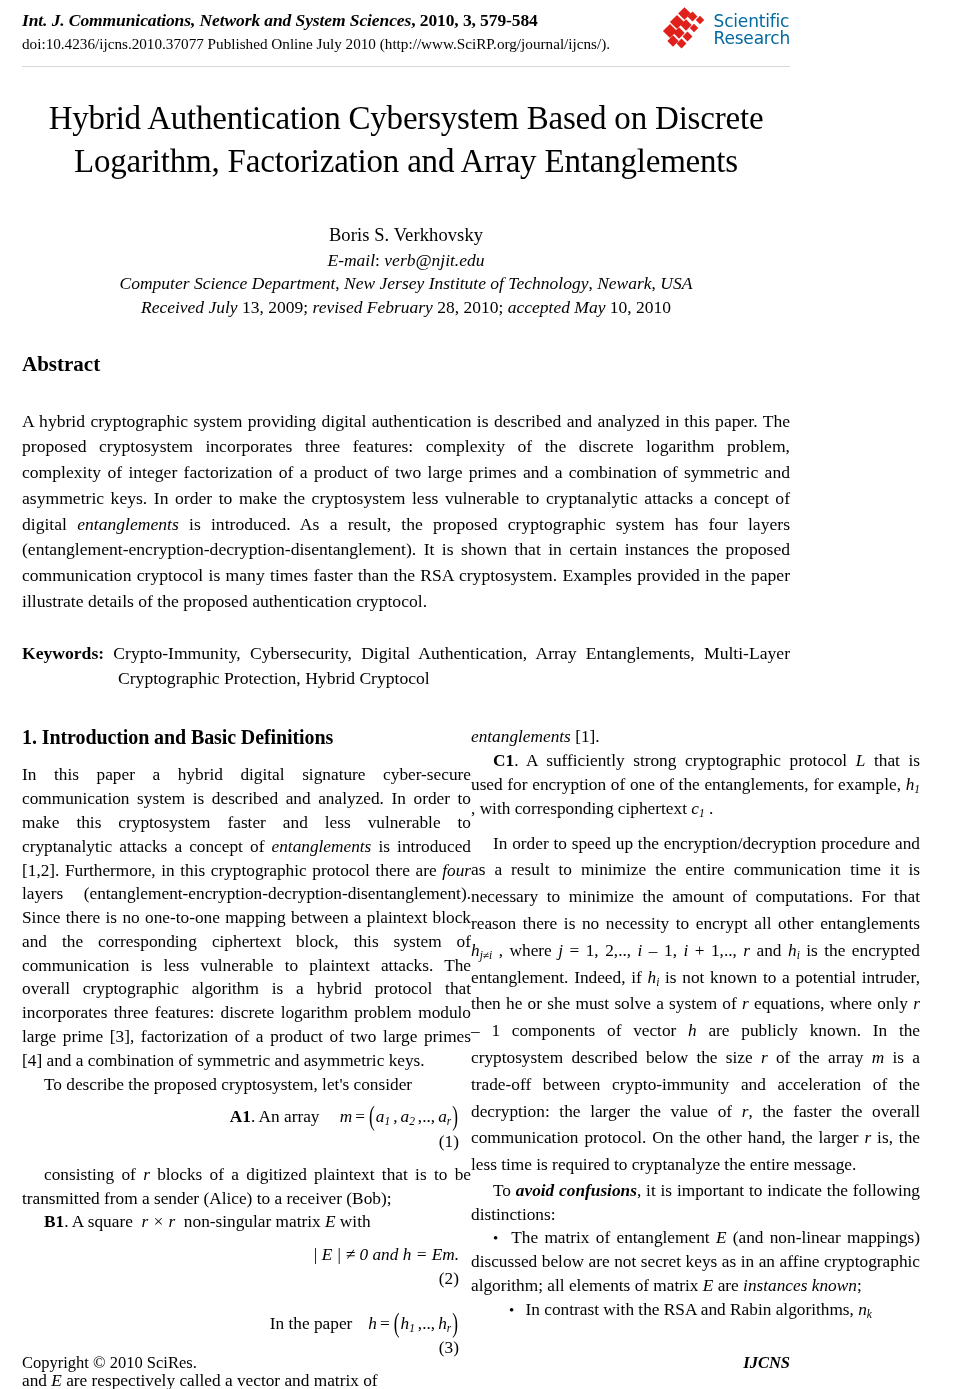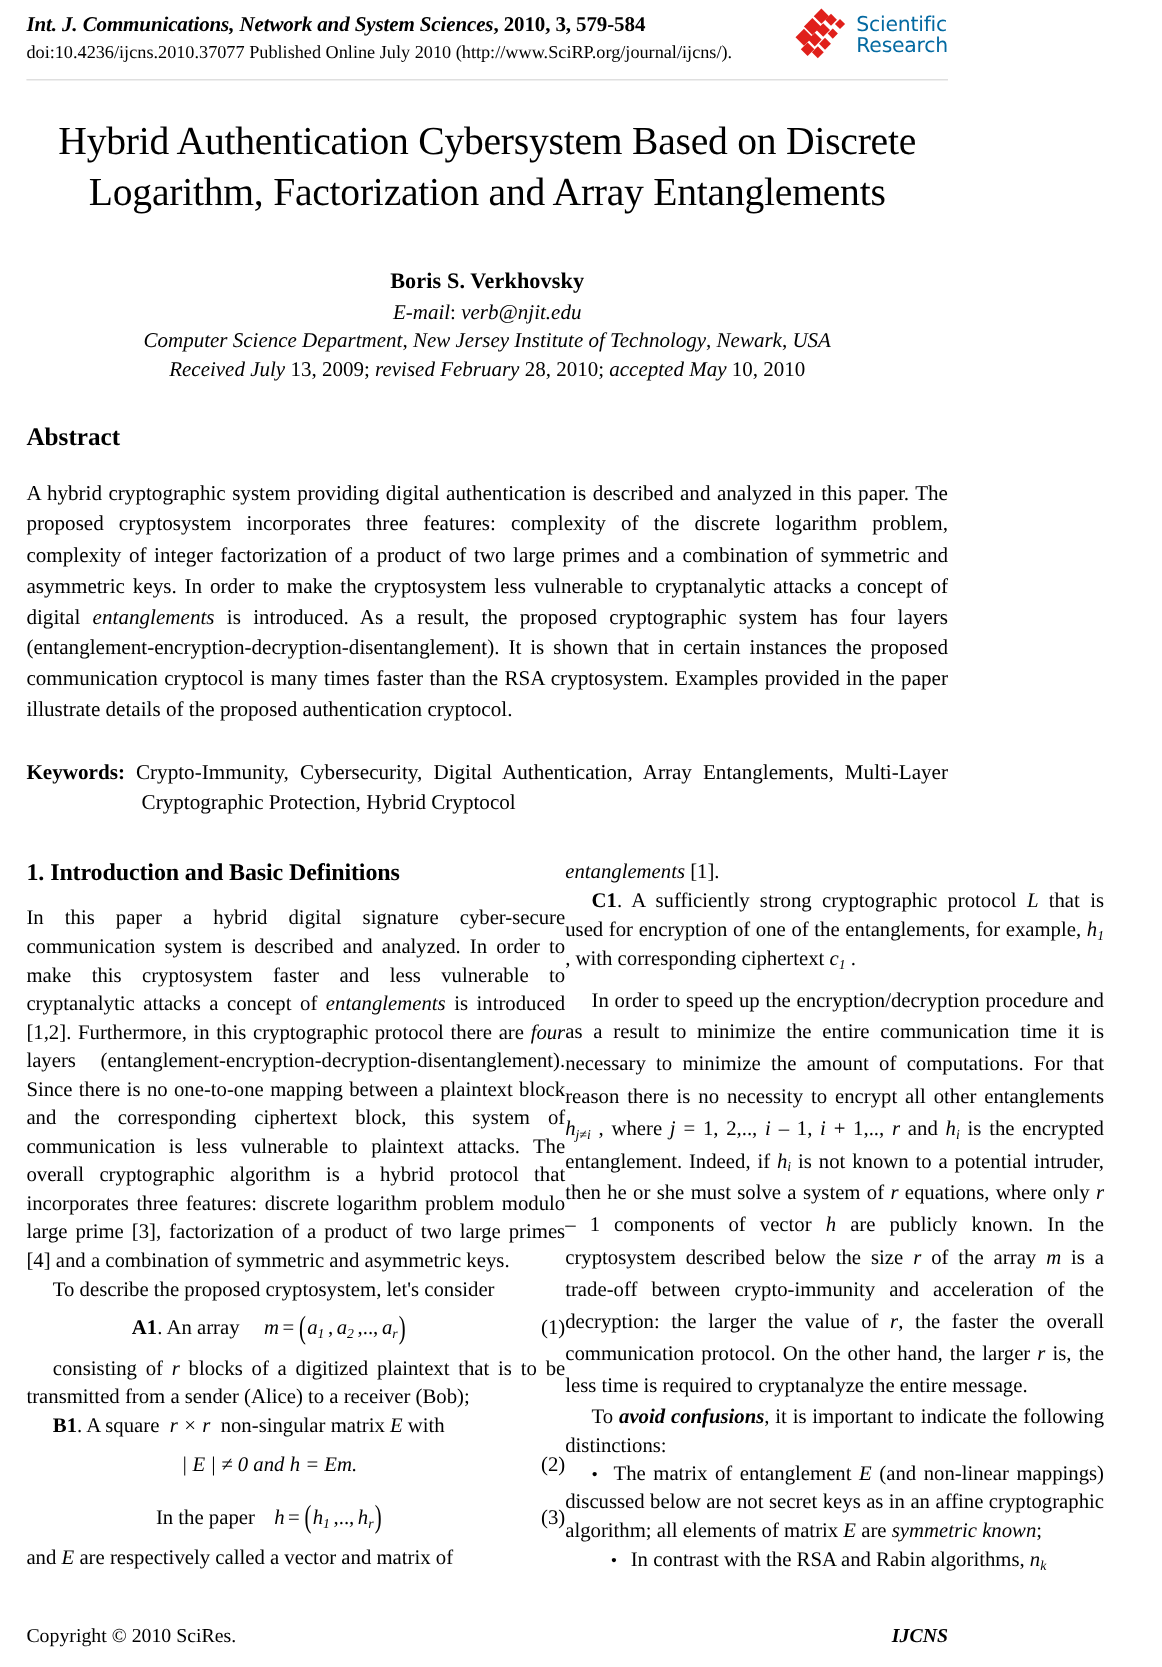--- a/index.html
+++ b/index.html
@@ -92,21 +92,21 @@
   .title {
     text-align: center;
     font-weight: normal;
     font-size: 33px;
     line-height: 1.30;
     margin: 30px 26px 0 26px;
     letter-spacing: -0.2px;
   }
   .authors {
     text-align: center;
-    font-weight: bold;
+    font-weight: normal;
     font-size: 18.5px;
     margin-top: 42px;
     letter-spacing: 0.1px;
   }
   .affil {
     text-align: center;
     font-style: italic;
     font-size: 17.5px;
     line-height: 1.35;
     margin-top: 3px;
@@ -118,21 +118,21 @@
   
   .abstract-head {
     font-weight: bold;
     font-size: 21px;
     margin-top: 32px;
   }
   .abstract-body {
     font-size: 17.6px;
     line-height: 1.465;
     text-align: justify;
-    margin-top: 22px;
+    margin-top: 32px;
   }
   .abstract-body em { font-style: italic; }
 
   .keywords {
     font-size: 17.6px;
     line-height: 1.44;
     text-align: justify;
     margin-top: 26px;
     padding-left: 96px;
     text-indent: -96px;
@@ -183,22 +183,23 @@
   .bullet .dot {
     font-size: 15px;
     padding-right: 7px;
   }
 
   
   .eq {
     display: flex;
     align-items: flex-end;
     font-size: 17.3px;
-    margin: 9px 0 9px 0;
+    margin: 9px 12px 9px 0;
     line-height: 1.4;
+    flex-direction: column;
   }
   .eq .eq-body {
     flex: 1;
     text-align: center;
     font-family: "Liberation Serif", serif;
   }
   .eq .eq-num {
     width: 44px;
     text-align: right;
     flex: none;
@@ -326,21 +327,21 @@
 
     <div class="col">
       <p class="body"><em>entanglements</em><span> [1].</span></p>
 
       <p class="body ind"><b>C1</b><span>. A sufficiently strong cryptographic protocol </span><em>L</em><span> that is used for encryption of one of the entanglements, for example,  </span><em class="math"><span>h</span><sub>1</sub></em><span> , with corresponding ciphertext  </span><em class="math"><span>c</span><sub>1</sub></em><span> .</span></p>
 
       <p class="body ind" style="margin-top:10px; line-height:1.55;"><span>In order to speed up the encryption/decryption procedure and as a result to minimize the entire communication time it is necessary to minimize the amount of computations. For that reason there is no necessity to encrypt all other entanglements </span><em class="math"><span>h</span><sub>j≠i</sub></em><span> , where </span><em>j</em><span> = 1, 2,.., </span><em>i</em><span> – 1, </span><em>i</em><span> + 1,.., </span><em>r</em><span> and  </span><em class="math"><span>h</span><sub>i</sub></em><span>  is the encrypted entanglement. Indeed, if  </span><em class="math"><span>h</span><sub>i</sub></em><span>  is not known to a potential intruder, then he or she must solve a system of </span><em>r</em><span> equations, where only </span><em>r</em><span> – 1 components of vector </span><em>h</em><span> are publicly known. In the cryptosystem described below the size </span><em>r</em><span> of the array </span><em>m</em><span> is a trade-off between crypto-immunity and acceleration of the decryption: the larger the value of </span><em>r</em><span>, the faster the overall communication protocol. On the other hand, the larger </span><em>r</em><span> is, the less time is required to cryptanalyze the entire message.</span></p>
 
       <p class="body ind"><span>To </span><span class="bi">avoid confusions</span><span>, it is important to indicate the following distinctions:</span></p>
 
-      <p class="bullet"><span class="dot">•</span><span> The matrix of entanglement </span><em>E</em><span> (and non-linear mappings) discussed below are not secret keys as in an affine cryptographic algorithm; all elements of matrix </span><em>E</em><span> are </span><em>symmetric known</em><span>;</span></p>
+      <p class="bullet"><span class="dot">•</span><span> The matrix of entanglement </span><em>E</em><span> (and non-linear mappings) discussed below are not secret keys as in an affine cryptographic algorithm; all elements of matrix </span><em>E</em><span> are </span><em>instances known</em><span>;</span></p>
 
       <p class="bullet" style="text-indent:38px;"><span class="dot">•</span><span> In contrast with the RSA and Rabin algorithms,  </span><em class="math"><span>n</span><sub>k</sub></em></p>
     </div>
   </div>
 
   <div class="footer">
     <div class="left">Copyright © 2010 SciRes.</div>
     <div class="right">IJCNS</div>
   </div>
 

